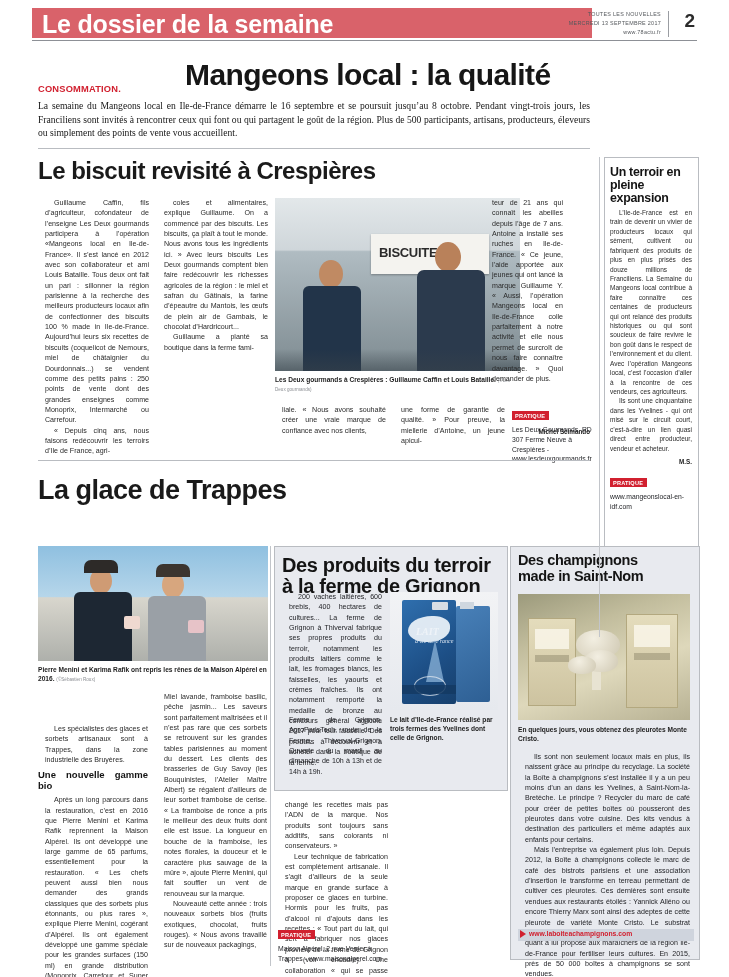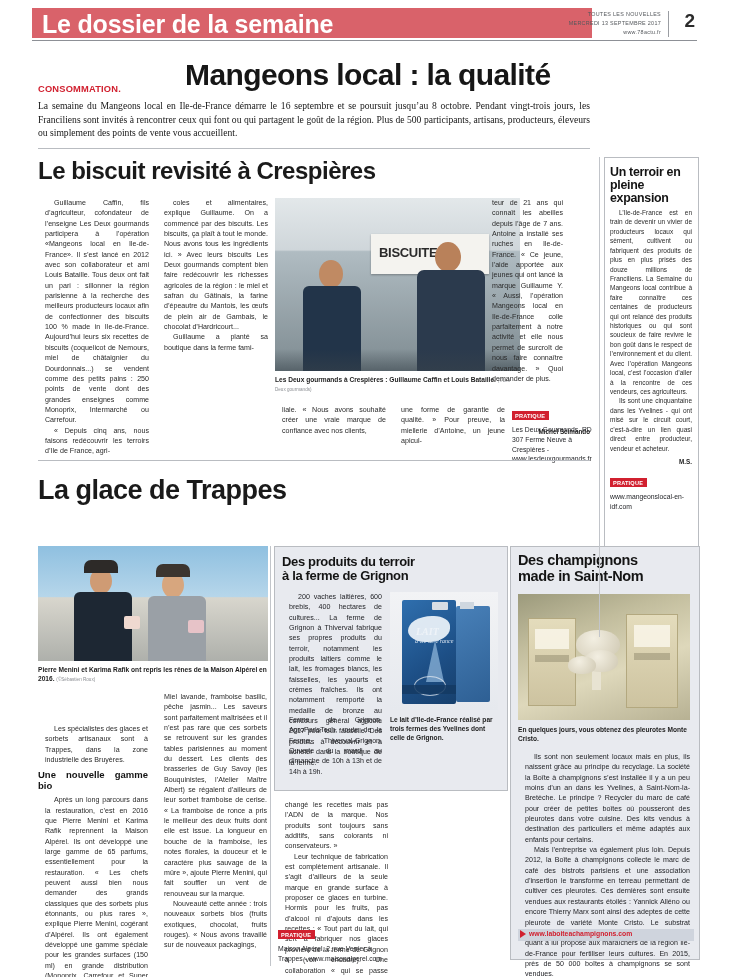--- a/index.html
+++ b/index.html
@@ -221,21 +221,21 @@
     <p>Leur technique de fabrication est complètement artisanale. Il s’agit d’ailleurs de la seule marque en grande surface à proposer ce glaces en turbine. Hormis pour les fruits, pas d’alcool ni d’ajouts dans les recettes : « Tout part du lait, qui sert à fabriquer nos glaces provient de la ferme de Grignon à (voir encadré). Une collaboration « qui se passe bien », et que le géant entend bien « renforcer dans les années à venir, car il s’agit du duo partenaire idéal ».</p>
   </div>
   <div class="col" style="left:396px;top:800px;width:110px;height:130px;">
     <p class="noind"></p>
   </div>
 
   <div class="prat-tag" style="left:278px;top:930px;">PRATIQUE</div>
   <div class="prat-body" style="left:278px;top:944px;width:115px;">Maison Alpérel, 2, rue Verrier à Trappes - www.maisonalperel.com</div>
 
   <div class="box-frame shade" style="left:274px;top:546px;width:232px;height:243px;"></div>
-  <div class="box-head" style="left:282px;top:555px;width:218px;font-size:13px;">
+  <div class="box-head" style="left:282px;top:555px;width:218px;font-size:20px;">
     <span>Des produits du terroir</span><br>
     <span>à la ferme de Grignon</span>
   </div>
   <div class="col" style="left:282px;top:592px;width:100px;height:135px;color:#232428;">
     <p>200 vaches laitières, 600 brebis, 400 hectares de cultures... La ferme de Grignon à Thiverval fabrique ses propres produits du terroir, notamment les produits laitiers comme le lait, les fromages blancs, les faisselles, les yaourts et crèmes fraîches. Ils ont notamment remporté la medaille de bronze au concours général agricole 2017 pour leur faisselle. Des produits à découvrir et à acheter dans la boutique de la ferme.</p>
   </div>
   <div class="col" style="left:282px;top:715px;width:100px;height:70px;color:#232428;">
     <p class="noind">Ferme de Grignon, AgroParisTech, route de la Ferme, Thiverval-Grignon. Ouverte du mardi au dimanche de 10h à 13h et de 14h à 19h.</p>
   </div>
 

